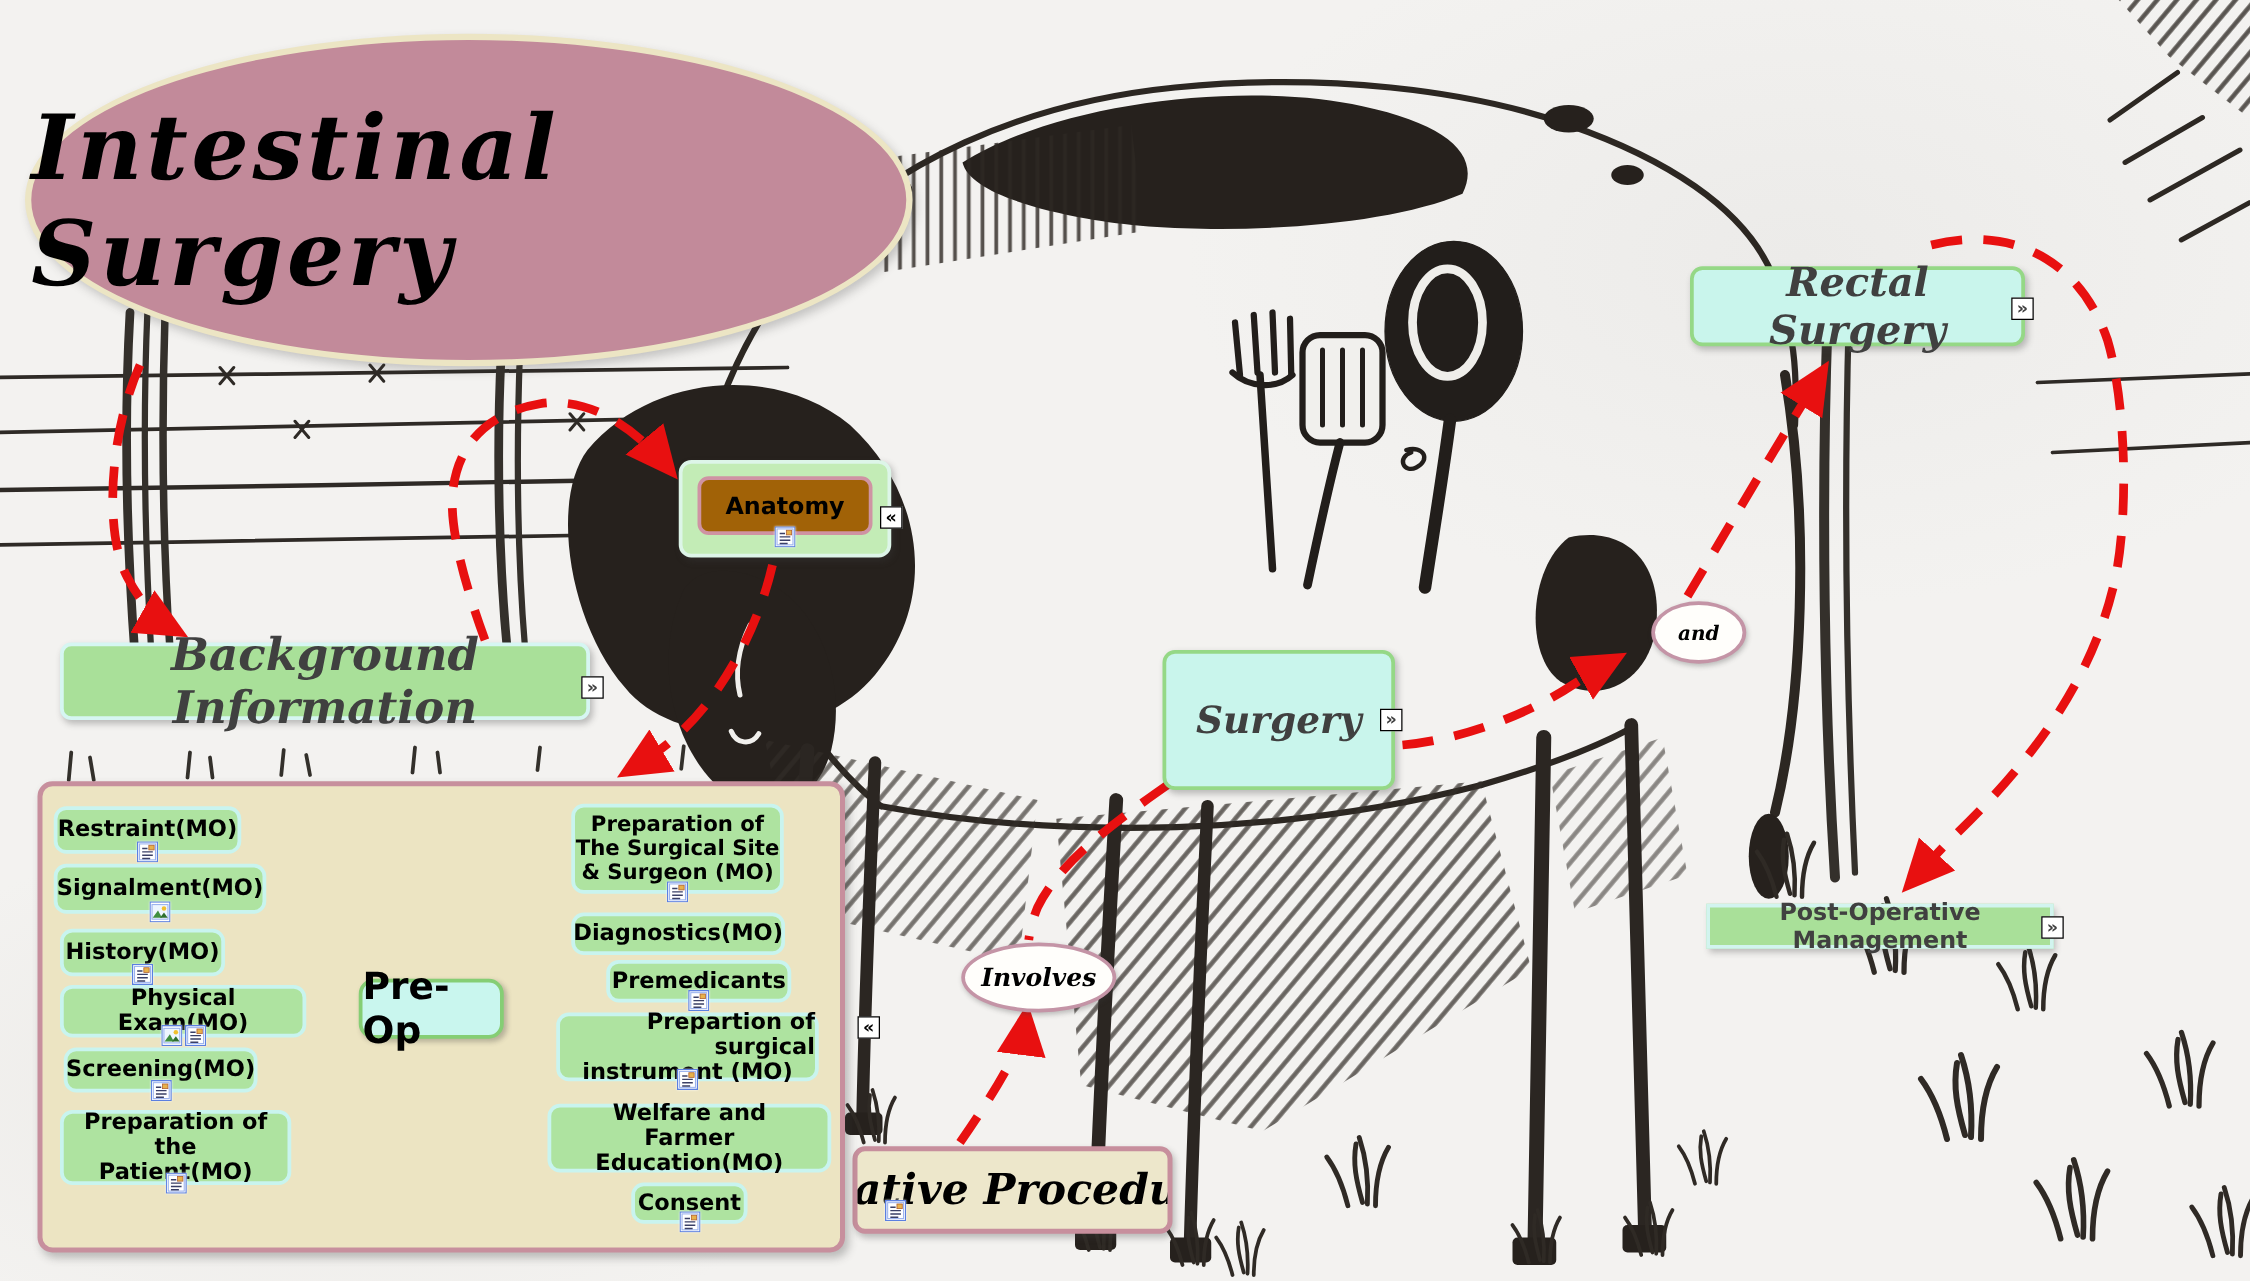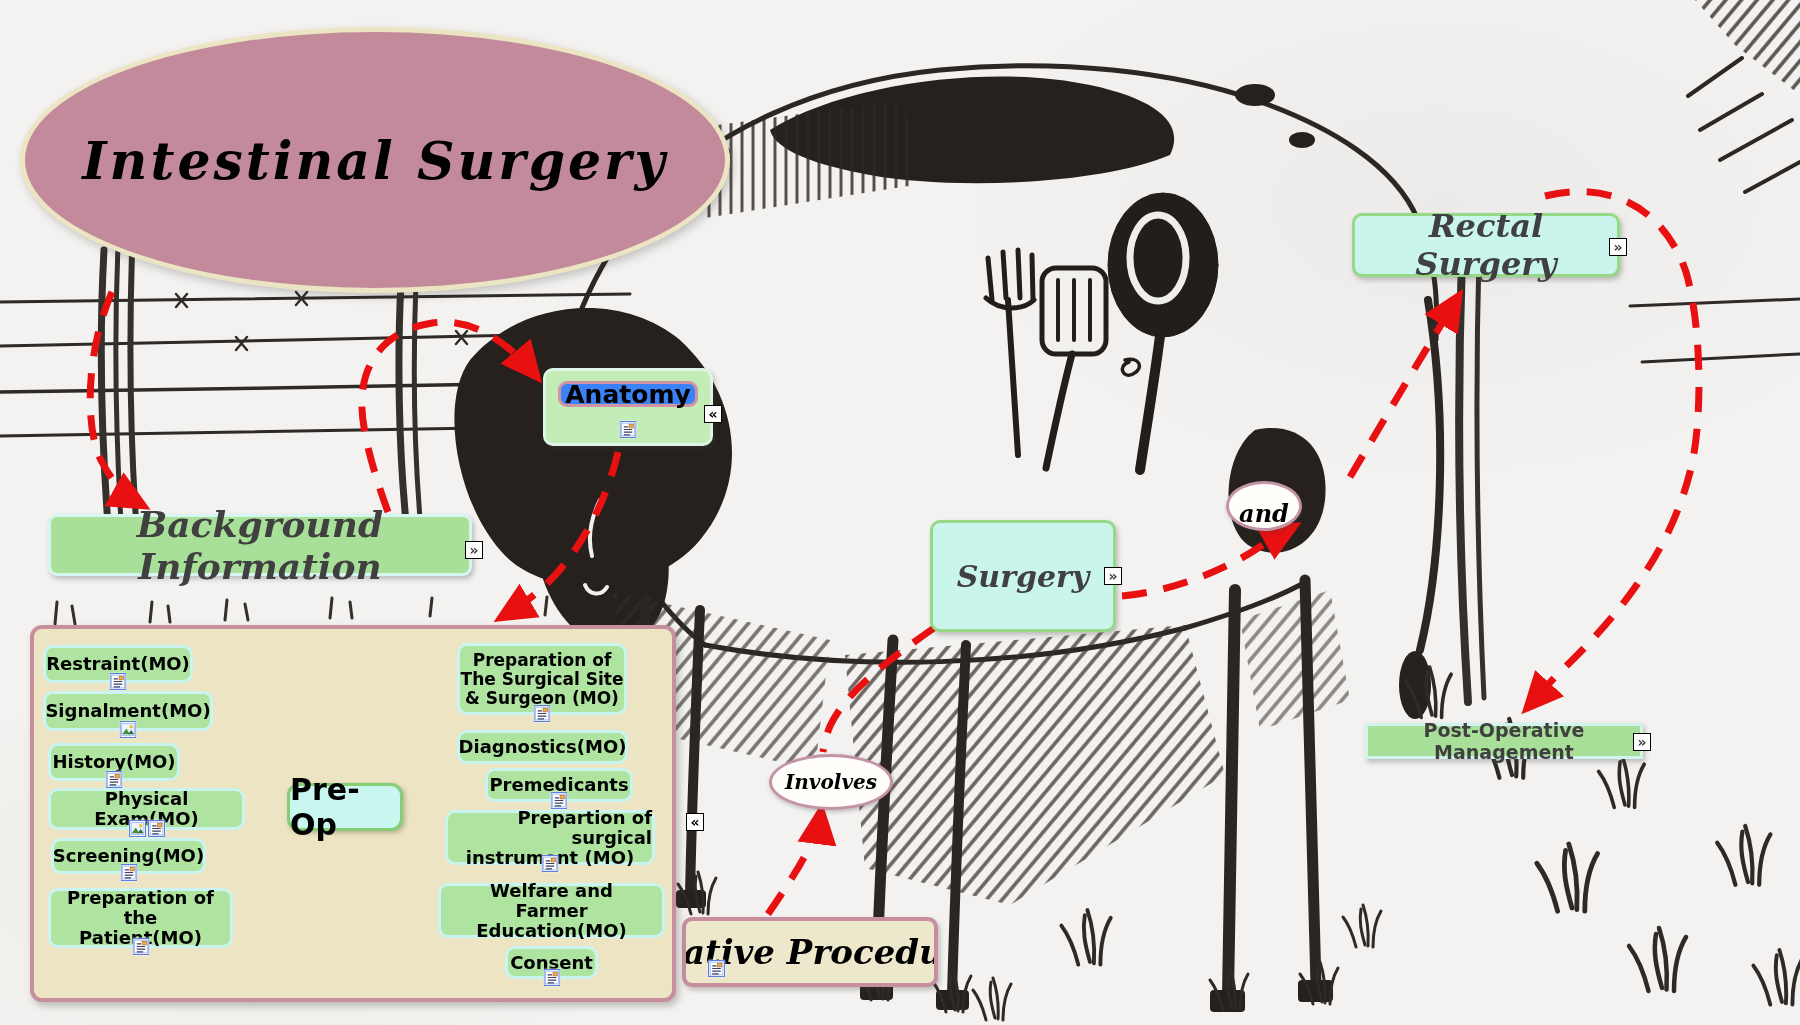--- a/index.html
+++ b/index.html
@@ -19,21 +19,21 @@
         box-shadow:2px 3px 5px rgba(60,60,60,.30);}
   .green{background:#abe29c;border:3px solid #d2f3ee;border-radius:9px;z-index:3;}
   .cyan{background:#c9f5ec;border:3px solid #95d886;border-radius:10px;z-index:3;}
   .script{font-family:"DejaVu Serif",serif;font-style:italic;font-weight:700;}
   .bold-sans{font-weight:700;}
 
   #title-ellipse{position:absolute;left:20px;top:27px;width:700px;height:256px;
       background:#c28a9a;border:5px solid #ece5c4;border-radius:50%;
       display:flex;align-items:center;justify-content:center;z-index:3;
       box-shadow:3px 4px 8px rgba(60,60,60,.25);}
-  #title-ellipse span{font-size:52px;letter-spacing:3px;}
+  #title-ellipse span{font-size:72px;letter-spacing:3px;}
 
   #panel{position:absolute;left:30px;top:625px;width:646px;height:377px;
       box-sizing:border-box;background:#ece4c2;border:4px solid #c78f9d;
       border-radius:12px;z-index:2;box-shadow:3px 4px 7px rgba(60,60,60,.3);}
   .pnode{position:absolute;box-sizing:border-box;background:#aee3a0;
       border:3px solid #c9f4ef;border-radius:10px;display:flex;flex-direction:column;
       align-items:center;justify-content:center;text-align:center;z-index:4;
       font-weight:700;font-size:18px;line-height:20px;color:#000;}
   .pnode .icons{position:absolute;left:50%;transform:translateX(-50%);
       bottom:-10px;display:flex;gap:2px;z-index:5;}
@@ -48,23 +48,23 @@
       border:3px solid #c494a6;border-radius:50%;display:flex;align-items:center;
       justify-content:center;z-index:3;box-shadow:1px 2px 4px rgba(60,60,60,.3);}
 
   .xp{position:absolute;width:18px;height:18px;background:#fff;border:1px solid #000;
       box-sizing:border-box;display:flex;align-items:center;justify-content:center;
       font:700 14px "DejaVu Sans",sans-serif;line-height:1;z-index:6;cursor:pointer;}
 
   #anatomy{position:absolute;left:543px;top:368px;width:170px;height:78px;
       box-sizing:border-box;background:#c3ecb6;border:3px solid #ddf5e8;border-radius:10px;
       z-index:3;box-shadow:2px 3px 5px rgba(60,60,60,.3);}
-  #anatomy .inner{position:absolute;left:12px;top:10px;width:140px;height:26px;
-      box-sizing:border-box;background:#3b82f6;border:3px solid #cf93a3;border-radius:9px;
-      display:flex;align-items:center;justify-content:center;font-weight:700;font-size:25px;}
+  #anatomy .inner{position:absolute;left:12px;top:10px;width:140px;height:47px;
+      box-sizing:border-box;background:#a16207;border:3px solid #cf93a3;border-radius:9px;
+      display:flex;align-items:center;justify-content:center;font-weight:700;font-size:19px;}
   #anatomy .icons{position:absolute;left:50%;transform:translateX(-50%);bottom:1px;}
 
   #proc{position:absolute;left:682px;top:917px;width:256px;height:70px;
       box-sizing:border-box;background:#ede7cb;border:4px solid #c78f9d;border-radius:10px;
       z-index:2;overflow:hidden;display:flex;align-items:center;
       box-shadow:2px 3px 5px rgba(60,60,60,.3);}
   #proc .cliptext{white-space:nowrap;font-size:34px;margin-left:-96px;}
   #proc .icons{position:absolute;left:22px;bottom:2px;}
 
   #intestinal{left:930px;top:520px;width:186px;height:112px;font-size:30px;line-height:47px;}
@@ -285,21 +285,21 @@
   <span class="xp" style="right:-11px;top:7px;">»</span>
 </div>
 
 <div id="proc">
   <span class="cliptext script">Operative Procedure</span>
   <span class="icons"><svg class="ric">
           <use href="#ic-doc"></use>
         </svg></span>
 </div>
 
-<div class="lellipse script" style="left:1226px;top:481px;width:76px;height:50px;font-size:24px;align-items:flex-end;">
+<div class="lellipse script" style="left:1321px;top:481px;width:76px;height:50px;font-size:16px;">
   <span>and</span>
 </div>
 <div class="lellipse script" style="left:769px;top:754px;width:124px;height:56px;font-size:20px;">
   <span>Involves</span>
 </div>
 
 <div id="panel"></div>
 
 <div id="preop">
   <span>Pre-Op</span>

